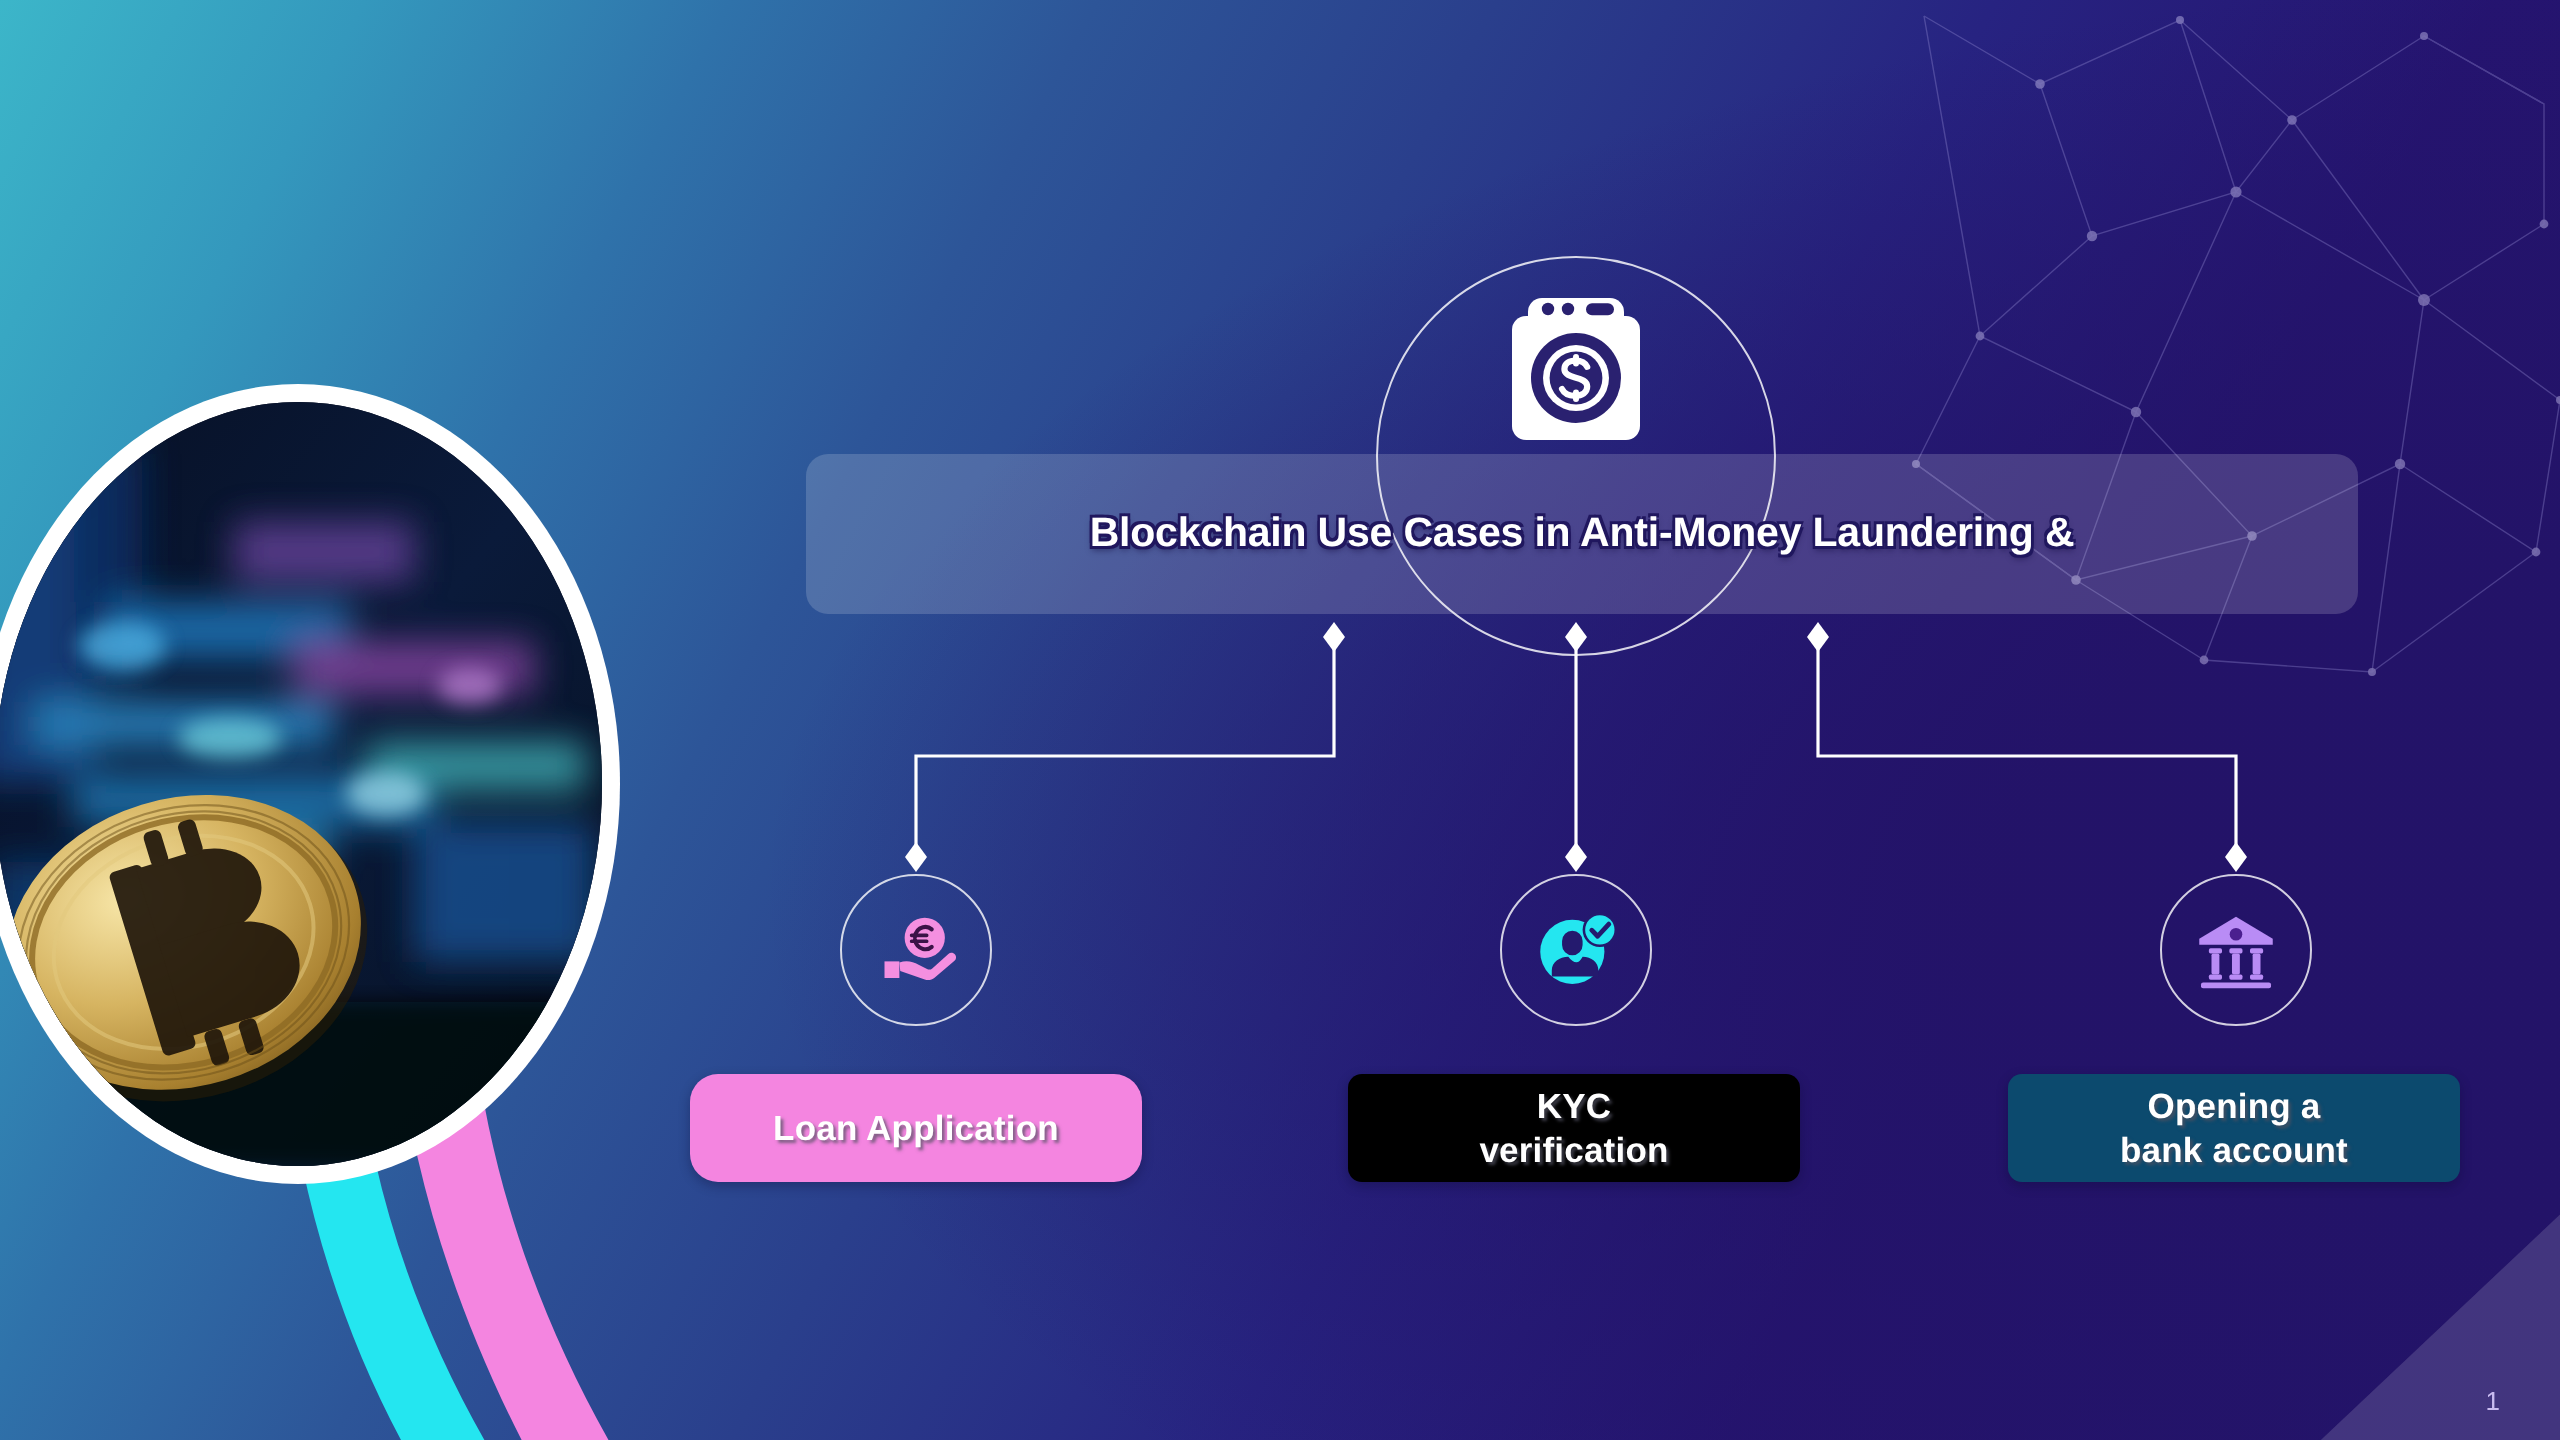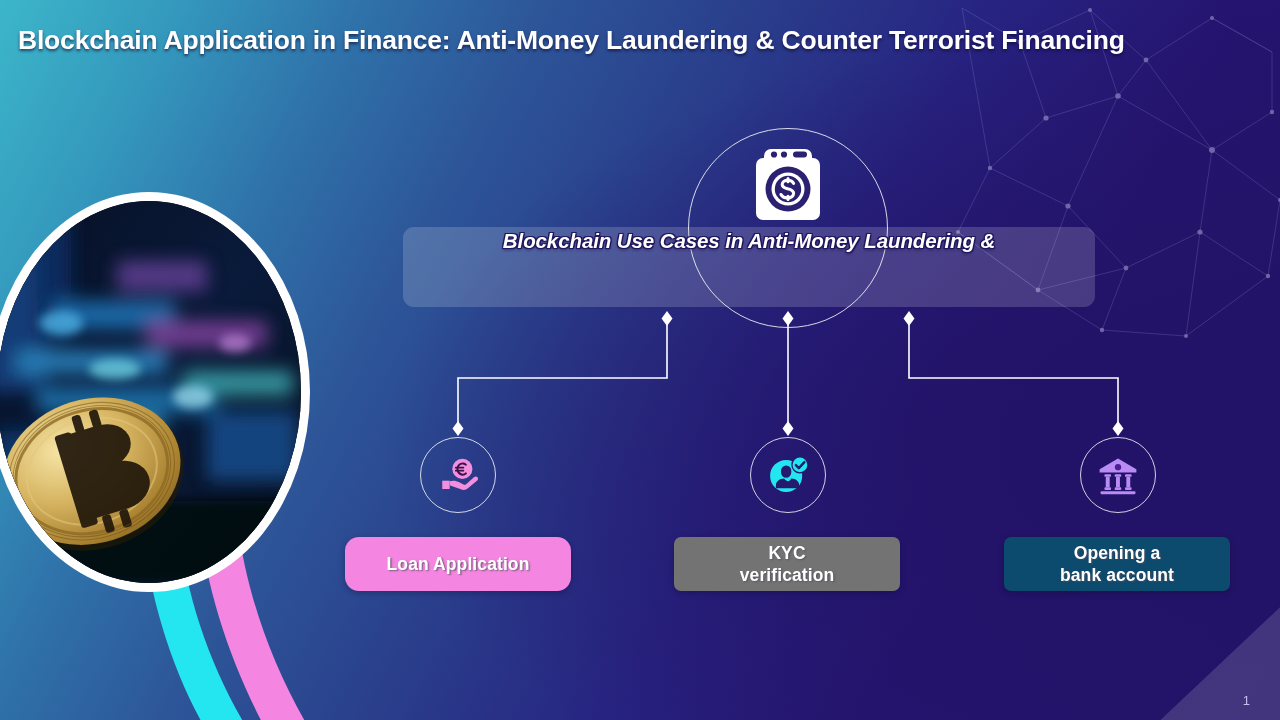--- a/index.html
+++ b/index.html
@@ -69,25 +69,25 @@
   
   .hub-ring{
     position:absolute;left:688px;top:128px;width:200px;height:200px;
     border:1.4px solid rgba(255,255,255,.82);
     border-radius:50%;
     box-sizing:border-box;
   }
   .hub-icon{position:absolute;left:750px;top:140px;width:76px;height:84px;}
 
   .header-bar{
-    position:absolute;left:403px;top:227px;width:692px;height:80px;
+    position:absolute;left:403px;top:227px;width:776px;height:80px;
     border-radius:11px;
     background:rgba(255,255,255,.17);
     box-sizing:border-box;
-    display:flex;align-items:flex-start;justify-content:center;font-style:italic;
+    display:flex;align-items:center;justify-content:center;
   }
   .header-text{
     font-size:20.5px;font-weight:bold;color:#ffffff;line-height:1.36;
     text-align:center;
     text-shadow:
       -1.3px -1.3px 0 #20175e,
        1.3px -1.3px 0 #20175e,
       -1.3px  1.3px 0 #20175e,
        1.3px  1.3px 0 #20175e,
        0 2px 3px rgba(16,10,58,.6);
@@ -115,21 +115,21 @@
     font-size:17.5px;font-weight:bold;color:#ffffff;line-height:1.26;
     text-shadow:1.4px 1.4px 1.6px rgba(80,80,95,.72);
     letter-spacing:.1px;
   }
   .card-label .ln{display:block;}
 
   
   #branch-loan .icon-circle{left:420px;top:437px;}
   #branch-loan .card{left:345px;top:537px;width:226px;height:54px;background:#f485e0;border-radius:14px;}
   #branch-kyc .icon-circle{left:750px;top:437px;}
-  #branch-kyc .card{left:674px;top:537px;width:226px;height:54px;background:#737373;}
+  #branch-kyc .card{left:674px;top:537px;width:226px;height:54px;background:#000000;}
   #branch-bank .icon-circle{left:1080px;top:437px;}
   #branch-bank .card{left:1004px;top:537px;width:226px;height:54px;background:#0c4a6e;}
 
   
   .page-num{
     position:absolute;right:30px;bottom:12px;
     font-size:13px;color:#c9bbf0;
   }
 </style>
 </head>
@@ -176,21 +176,20 @@
         <circle cx="152" cy="330" r="2.2"></circle>
       <circle cx="236" cy="336" r="2"></circle>
         <circle cx="330" cy="200" r="2"></circle>
     </g>
   </svg>
 
   <svg class="corner-wedge" viewBox="0 0 230 120" preserveAspectRatio="none">
     <path d="M0 120 L230 120 L230 0 C150 22 60 70 0 120 Z" fill="#ffffff" opacity="0.085"></path>
   </svg>
 
-  <div class="title">Blockchain Application in Finance: Anti-Money Laundering &amp; Counter Terrorist Financing</div>
 
   <svg class="arc-band" viewBox="0 0 220 210" preserveAspectRatio="none">
     <path d="M22 6 C30 80 52 150 86 210 L128 210 C90 146 66 78 58 2 Z" fill="#24e6f0"></path>
     <path d="M78 -6 C86 70 110 142 146 210 L190 210 C150 142 124 68 116 -10 Z" fill="#f485e0"></path>
   </svg>
 
   <div class="photo-wrap">
     <div class="photo-ring"></div>
     <div class="photo-inner">
       <svg class="photo-scene" viewBox="0 0 304 382" preserveAspectRatio="xMidYMid slice">

